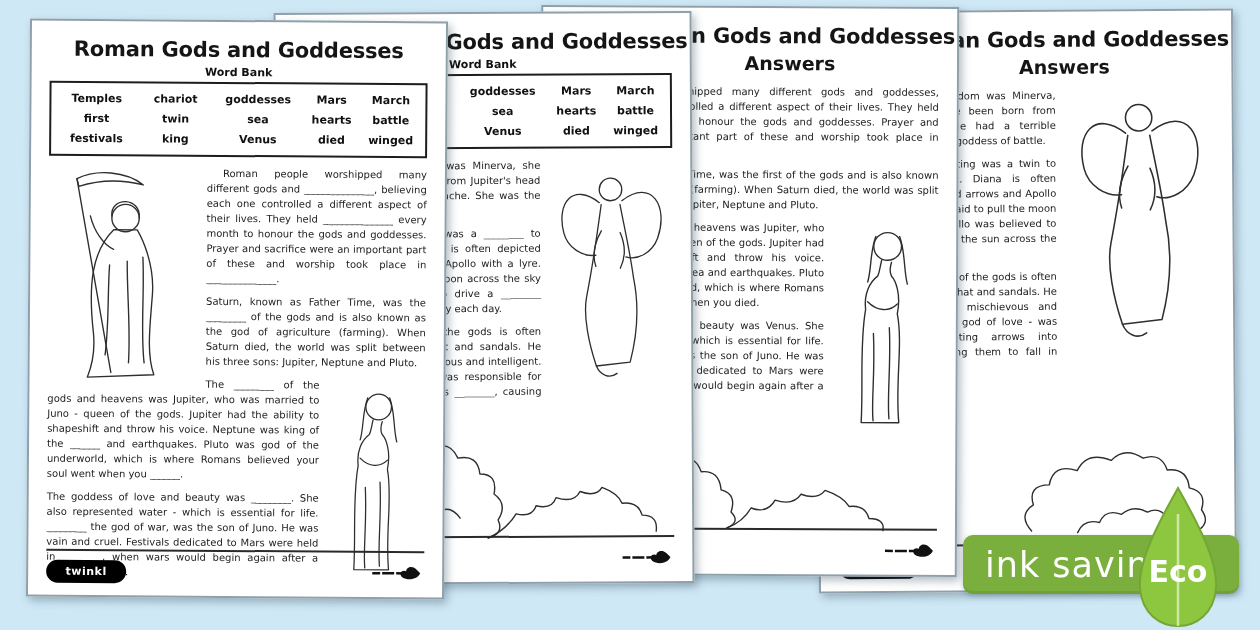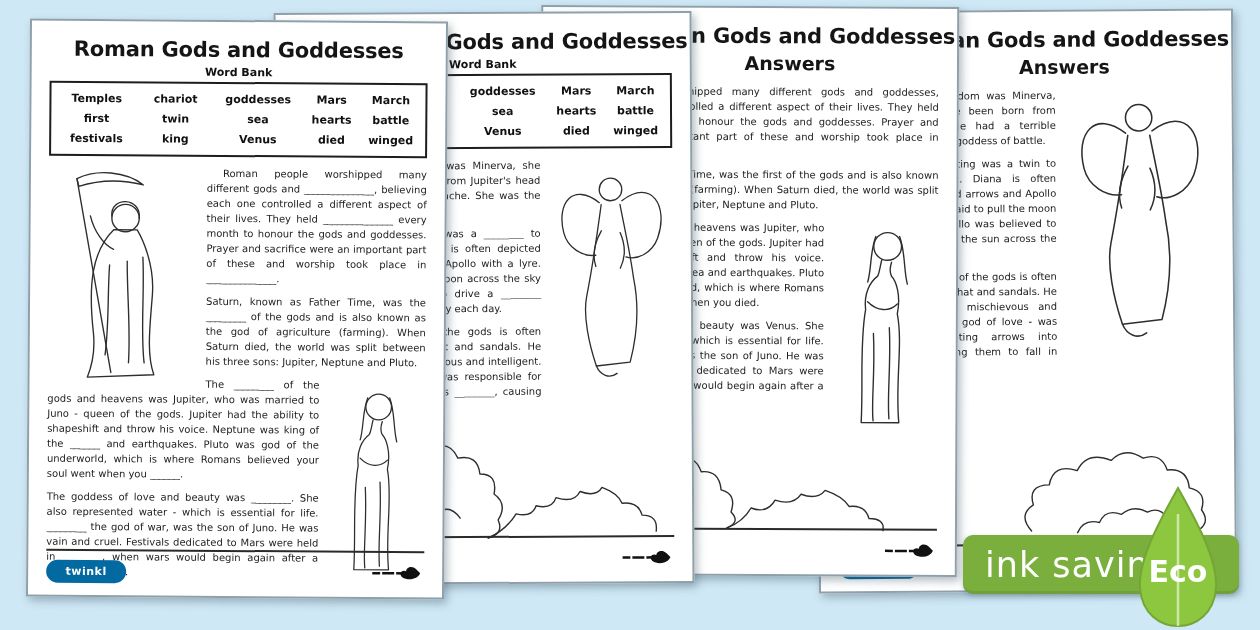--- a/index.html
+++ b/index.html
@@ -22,21 +22,21 @@
   .body-text{font-size:10px;line-height:1.5;text-align:justify;color:#1c1c1c;margin-top:9px;}
   .para{margin:0 0 8px;}
   .para.indent{text-indent:16px;}
   .fl-left{float:left;margin:2px 10px 2px 0;}
   .fl-right{float:right;margin:2px 0 4px 10px;}
   .line-art{stroke:#2e2e2e;fill:none;stroke-width:1.4;stroke-linecap:round;stroke-linejoin:round;}
   .clouds{position:absolute;}
   .sheet-footer{position:absolute;left:18px;right:18px;bottom:8px;height:32px;
                 border-top:2px solid #2a2a2a;display:flex;justify-content:space-between;
                 align-items:center;padding-top:4px;}
-  .twinkl-logo{width:80px;height:23px;background:#0369a1;border-radius:12px;
+  .twinkl-logo{width:80px;height:23px;background:#000000;border-radius:12px;
                color:#fff;font-size:11px;font-weight:bold;display:flex;
                align-items:center;justify-content:center;letter-spacing:.5px;}
   .footer-mark{display:flex;align-items:center;gap:4px;}
   
   .s1{left:28px;top:20px;height:578px;z-index:40;transform:rotate(.4deg);}
   .s2{left:275px;top:12px;height:572px;z-index:30;transform:rotate(-.3deg);}
   .s3{left:540px;top:6px;height:570px;z-index:20;transform:rotate(.25deg);}
   .s4{left:817px;top:10px;height:582px;z-index:10;transform:rotate(-.4deg);}
   
   .ink-bar{position:absolute;left:963px;top:535px;width:276px;height:59px;

